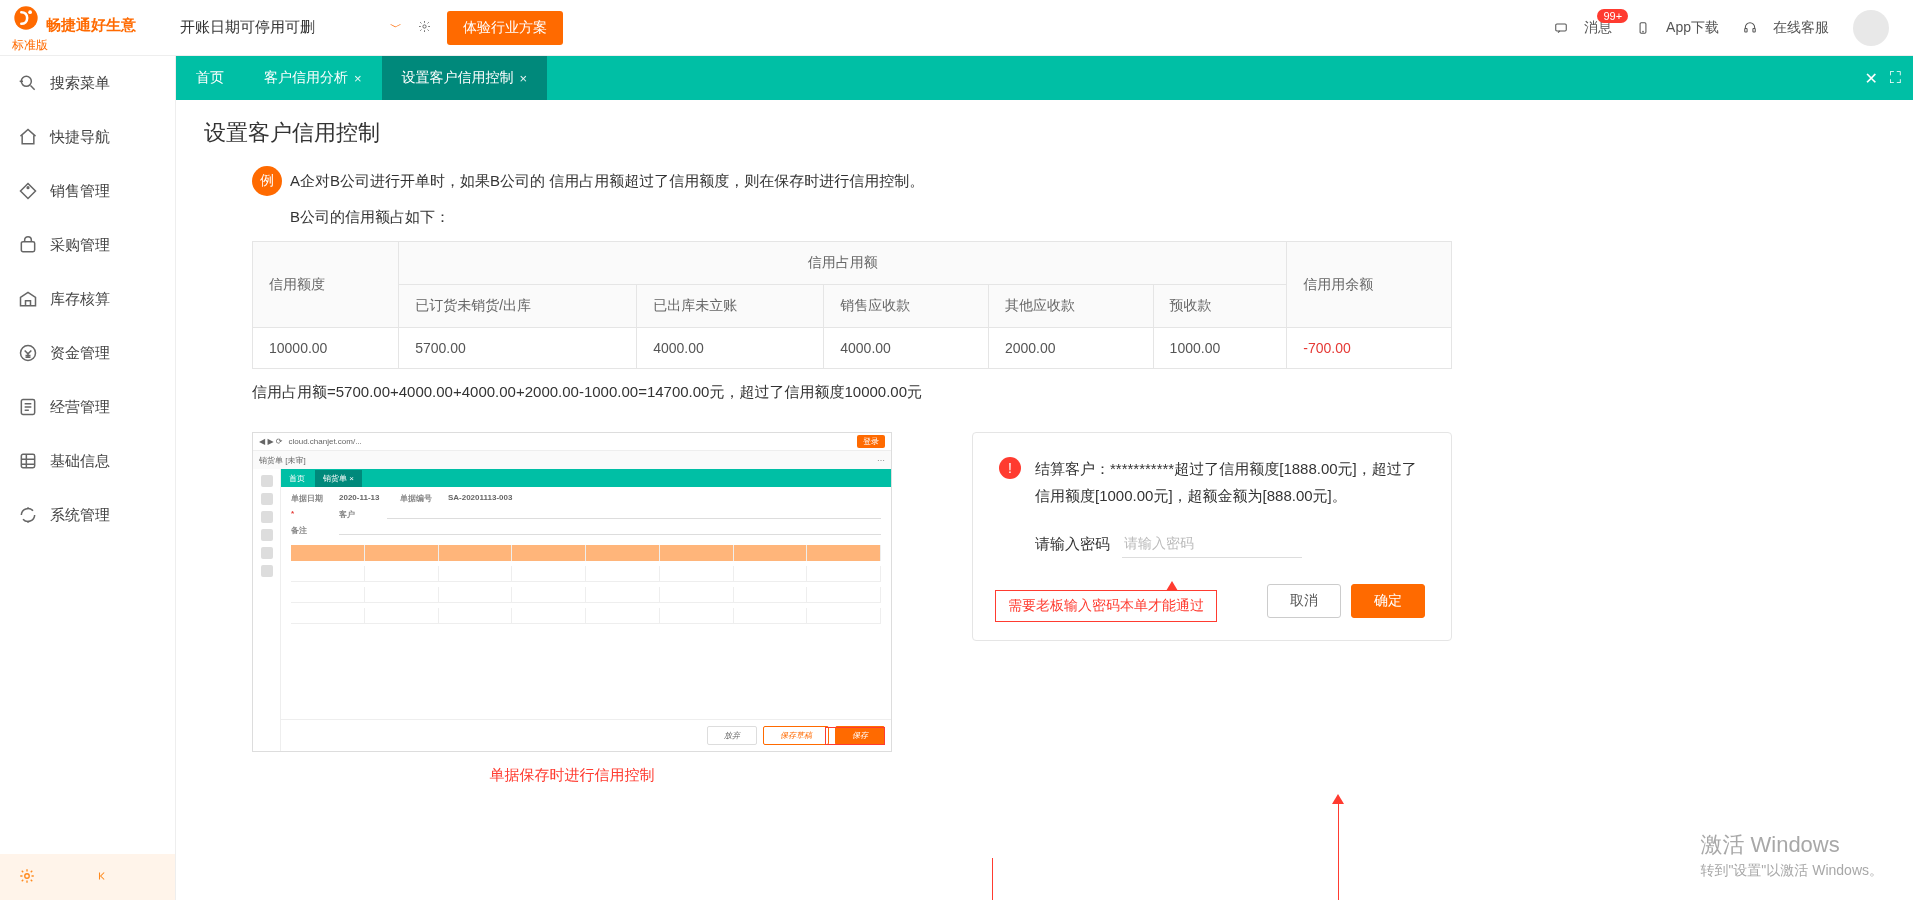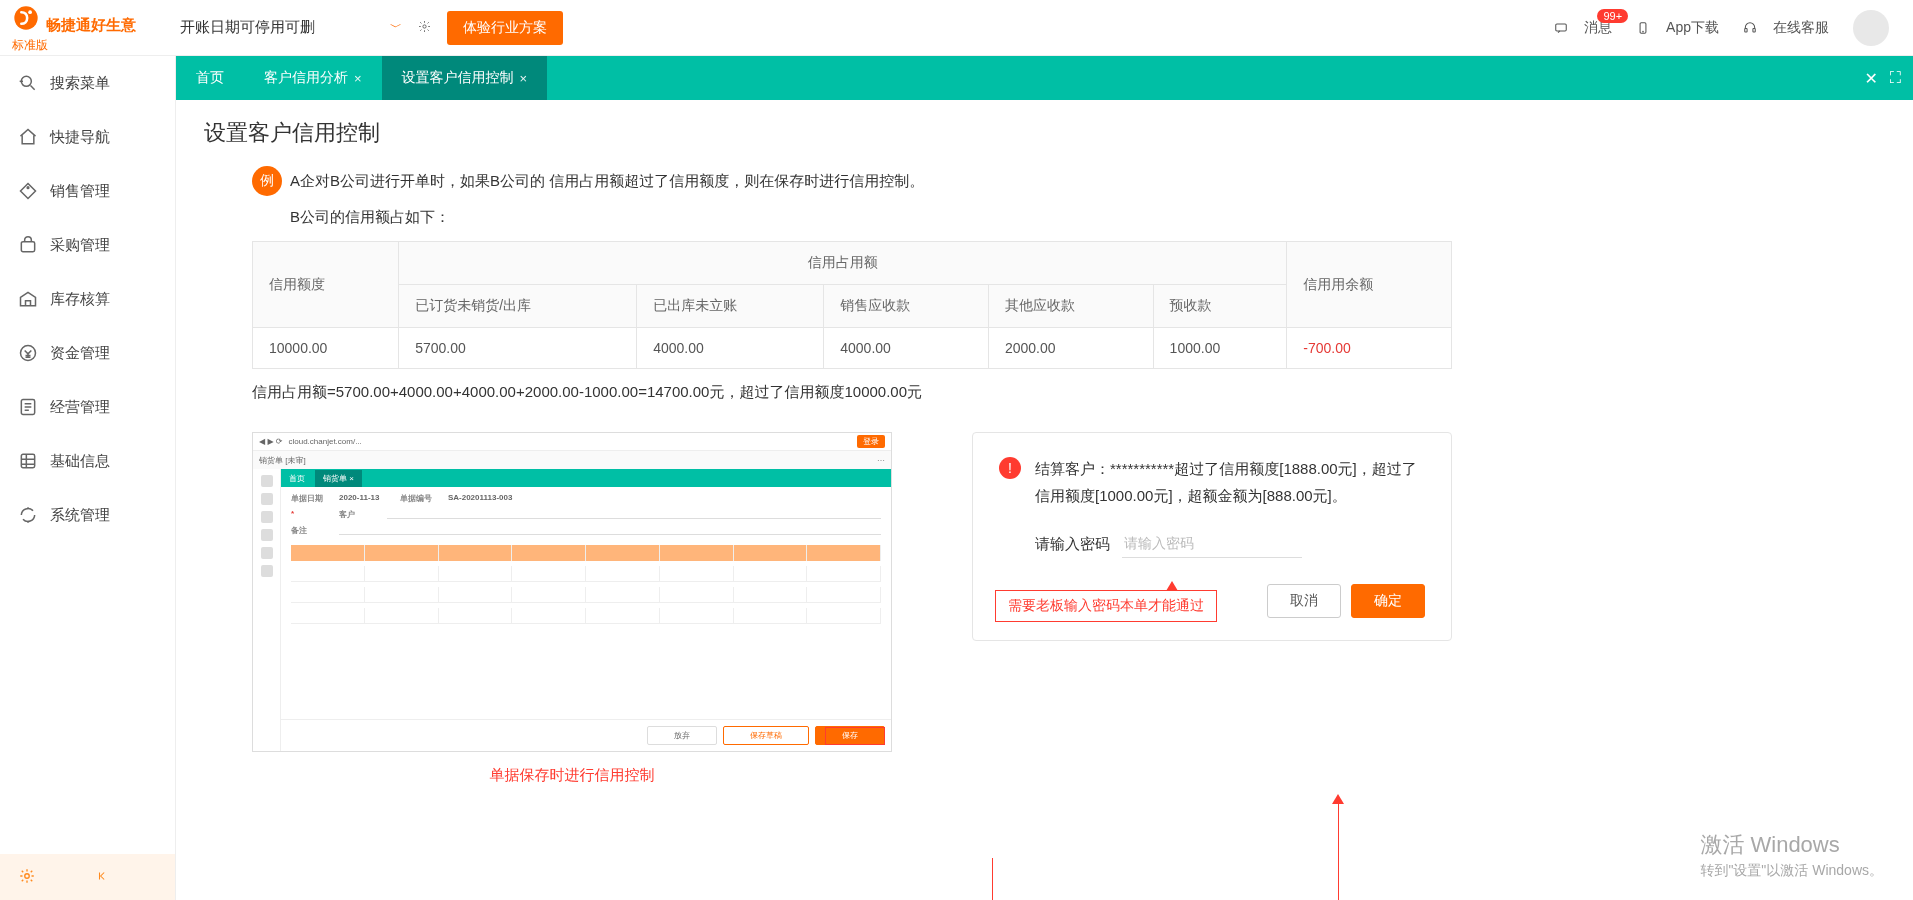--- a/index.html
+++ b/index.html
@@ -75,21 +75,21 @@
 .sm-tabs .atab { background: #00897b; padding: 3px 8px; }
 .sm-form { padding: 6px 10px; font-size: 8px; display: flex; flex-direction: column; gap: 5px; }
 .sm-row { display: flex; gap: 8px; align-items: flex-start; font-weight: bold; }
 .sm-lbl { color: #888; min-width: 40px; }
 .sm-inp { border-bottom: 1px solid #ddd; flex: 1; height: 10px; }
 .sm-tbhead { display: flex; background: #ff8a1f33; height: 16px; margin-top: 4px; }
 .sm-tbhead div { flex: 1; border-right: 1px solid #eee; background: #ffb57a; }
 .sm-tbrow { display: flex; height: 16px; border-bottom: 1px solid #eee; }
 .sm-tbrow div { flex: 1; border-right: 1px solid #eee; }
 .sm-footer { margin-top: auto; display: flex; gap: 6px; padding: 6px; justify-content: flex-end; border-top: 1px solid #eee; }
-.sm-btn { padding: 3px 26px; border: 1px solid #ddd; border-radius: 2px; font-size: 8px; }
+.sm-btn { padding: 3px 16px; border: 1px solid #ddd; border-radius: 2px; font-size: 8px; font-style: italic; }
 .sm-btn.o { border-color: #ff6a00; color: #ff6a00; }
 .sm-btn.p { background: #ff6a00; color: #fff; border-color: #ff6a00; }
 .sm-savebox { position: absolute; right: 6px; bottom: 6px; width: 60px; height: 18px; border: 1.5px solid #ff3b30; pointer-events: none; }
 
 
 .dialog-mock { width: 480px; border: 1px solid #e5e5e5; border-radius: 4px; background: #fff; padding: 22px 26px; position: relative; }
 .dlg-row1 { display: flex; gap: 14px; margin-bottom: 22px; }
 .warn-ico { width: 22px; height: 22px; border-radius: 50%; background: #ff3b30; color: #fff; display: flex; align-items: center; justify-content: center; font-size: 14px; flex-shrink: 0; margin-top: 2px; }
 .dlg-text { font-size: 15px; color: #333; line-height: 1.8; }
 .dlg-pw-row { display: flex; align-items: center; gap: 12px; margin-bottom: 26px; margin-left: 36px; }

